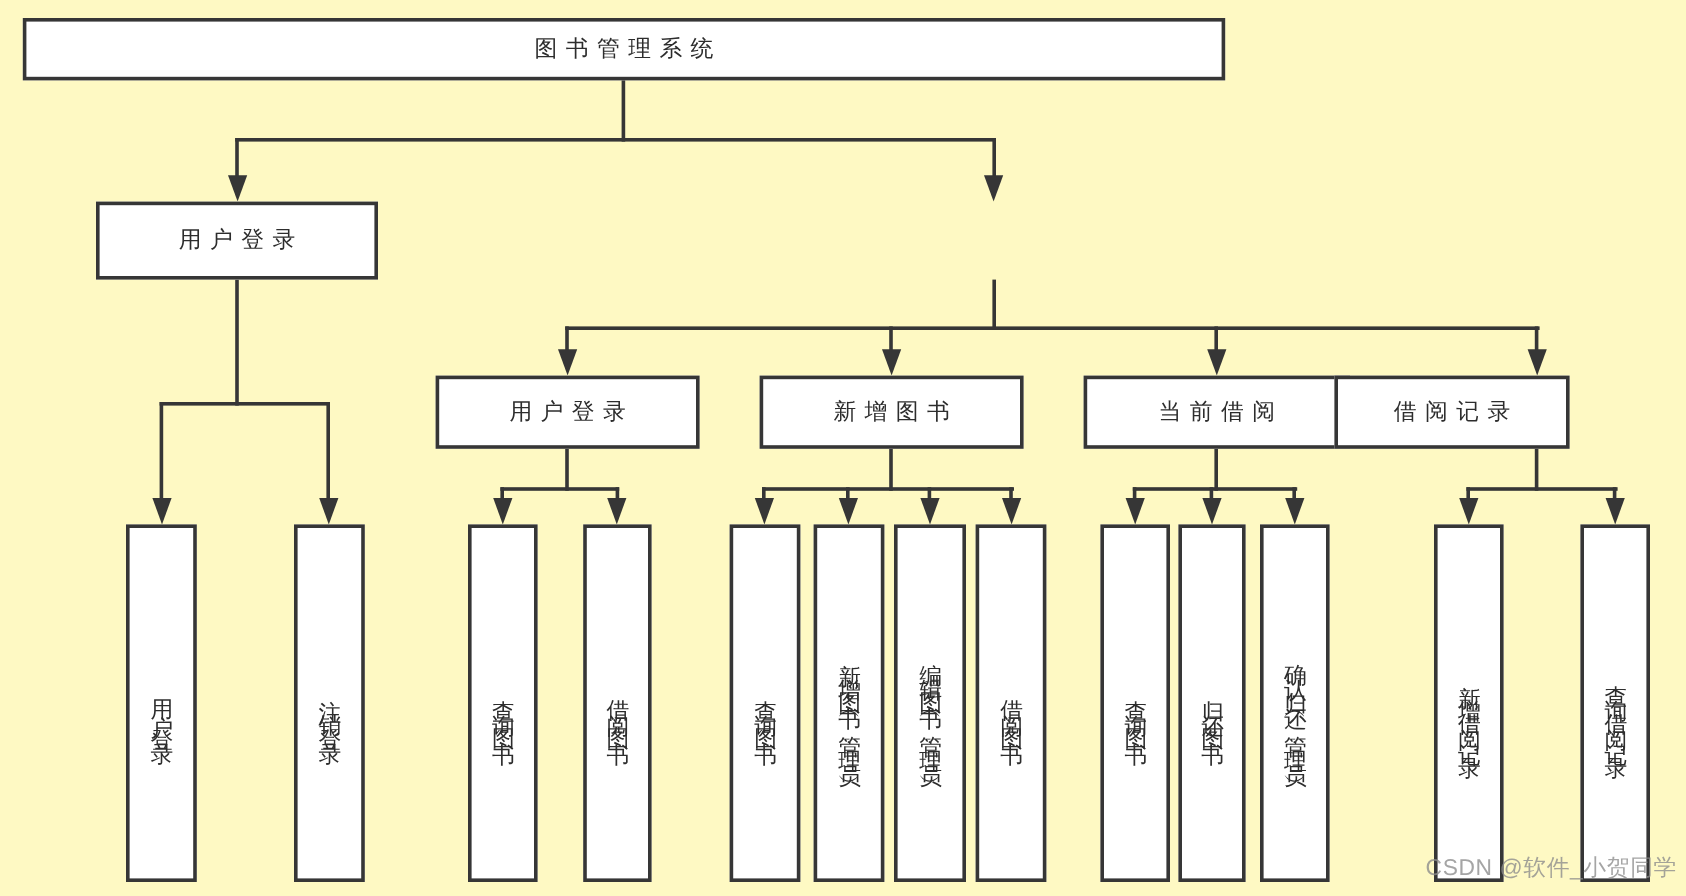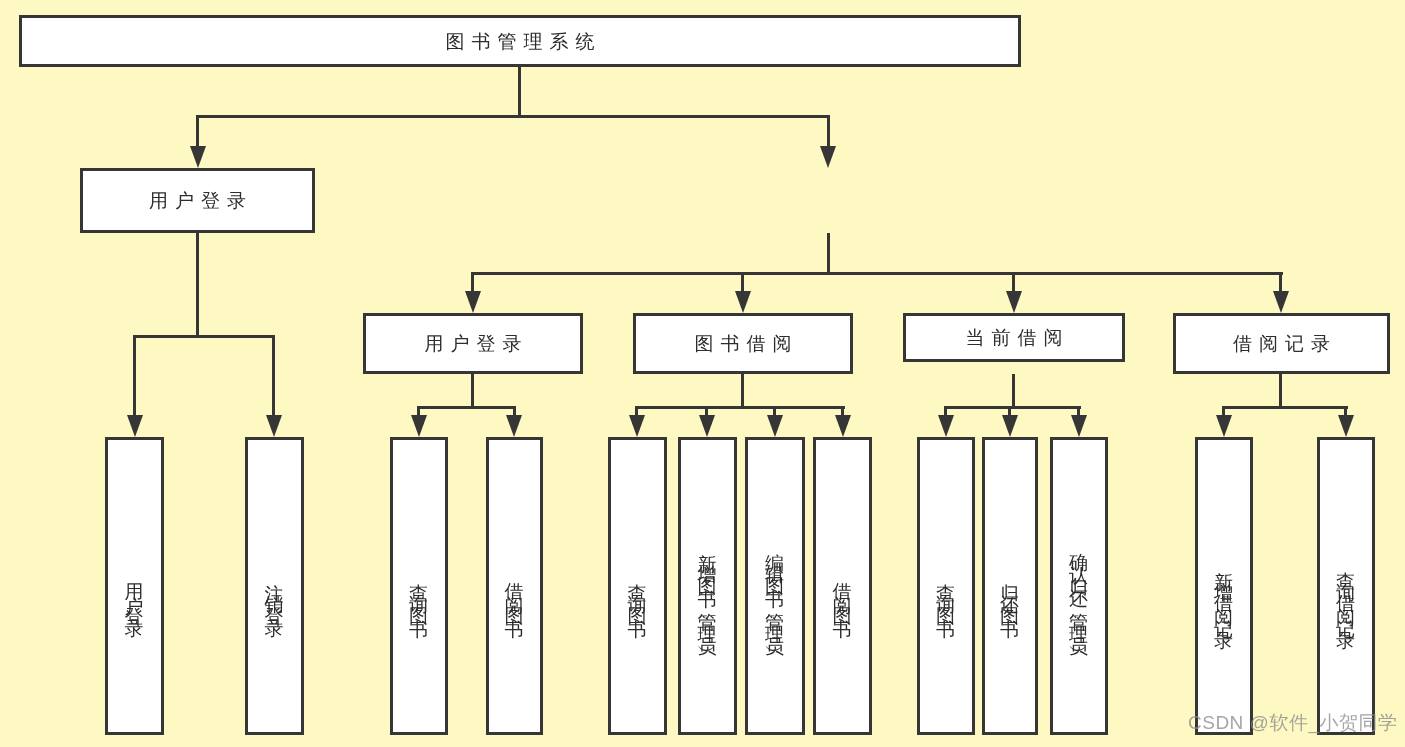--- a/index.html
+++ b/index.html
@@ -110,26 +110,26 @@
   </div>
 
   <div class="box" style="left:80px;top:168px;width:235px;height:65px;">
     <span>用户登录</span>
   </div>
 
   <div class="box" style="left:363px;top:313px;width:220px;height:61px;">
     <span>用户登录</span>
   </div>
   <div class="box" style="left:633px;top:313px;width:220px;height:61px;">
-    <span>图书借阅</span>
+    <span>新增图书</span>
   </div>
-  <div class="box" style="left:903px;top:313px;width:222px;height:49px;">
+  <div class="box" style="left:903px;top:313px;width:222px;height:61px;">
     <span>当前借阅</span>
   </div>
-  <div class="box" style="left:1173px;top:313px;width:217px;height:61px;text-align:center;">
+  <div class="box" style="left:1112px;top:313px;width:196px;height:61px;text-align:center;">
     <span>借阅记录</span>
   </div>
 
   <div class="vbox" style="left:105px;width:59px;">
     <span>用户登录</span>
   </div>
   <div class="vbox" style="left:245px;width:59px;">
     <span>注销登录</span>
   </div>
 

